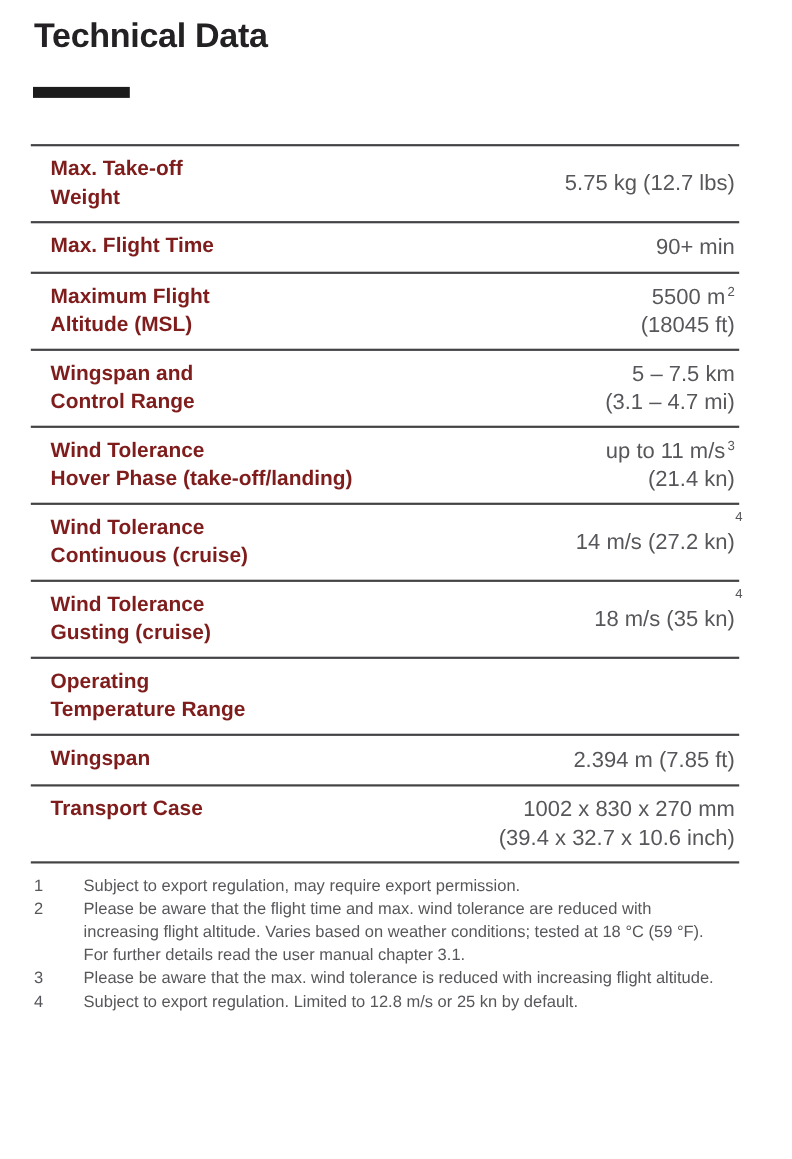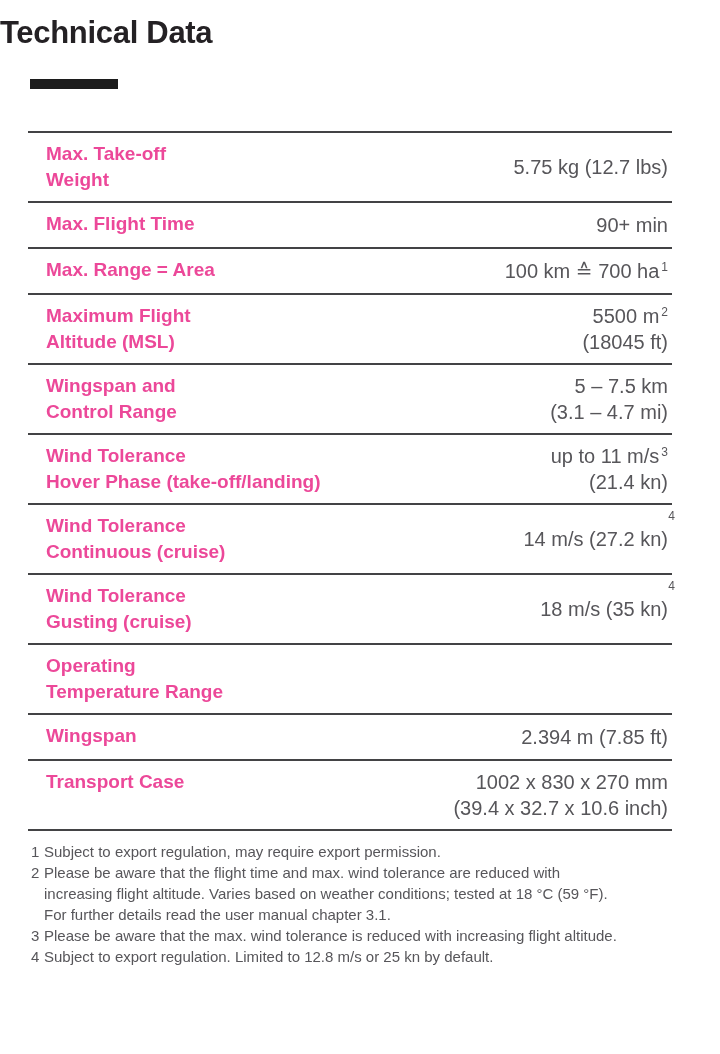--- a/index.html
+++ b/index.html
@@ -5,20 +5,21 @@
   * { margin:0; padding:0; box-sizing:border-box; }
   html,body { background:#ffffff; }
   body {
     width:720px; height:1054px; overflow:hidden;
     font-family:"Liberation Sans","DejaVu Sans",sans-serif;
     color:#2b2a2c;
   }
   .page { position:relative; width:720px; height:1054px; padding-top:14px; }
 
   .page-title {
+    margin-left:31px;
     font-size:31px; font-weight:bold; letter-spacing:-0.3px;
     color:#242124; line-height:38px;
   }
   .title-bar {
     margin:27px 0 0 30px;
     width:88px; height:10px; background:#1c1c1c;
   }
 
   .spec-table {
     margin:42px 48px 0 28px;
@@ -28,21 +29,21 @@
     display:flex;
     border-top:2px solid #434345;
     padding:8px 0;
     min-height:46px;
   }
   .label {
     flex:1 1 auto;
     display:flex; flex-direction:column; justify-content:space-between;
     padding-left:18px;
     font-weight:bold; font-size:19px; line-height:26px;
-    color:#ec4899;
+    color:#7f1d1d;
   }
   .value {
     flex:0 0 auto;
     position:relative;
     display:flex; flex-direction:column; justify-content:center; align-items:flex-end;
     text-align:right;
     font-size:20px; line-height:26px;
     color:#57565a;
     padding-right:4px;
   }
@@ -56,21 +57,21 @@
     position:absolute; top:-3px; right:-3px; margin:0;
   }
 
   .footnotes {
     margin:10px 24px 0 31px;
     font-size:15px; line-height:21px;
     color:#57565a;
   }
   .note { display:flex; }
   .note-num { flex:0 0 13px; }
-  .note-text { flex:1 1 auto; }
+  .note-text { flex:1 1 auto;margin-left:32px; }
 </style>
 </head>
 <body>
 
 <div class="page">
   <div class="page-title">Technical Data</div>
   <div class="title-bar"></div>
   <div class="spec-table" id="spec-table">
       <div class="row">
         <div class="label">
@@ -80,28 +81,20 @@
         <div class="value">
           <div class="vline"><span>5.75 kg (12.7 lbs)</span></div>
         </div>
       </div>
       <div class="row">
         <div class="label">
           <div>Max. Flight Time</div>
         </div>
         <div class="value">
           <div class="vline"><span>90+ min</span></div>
-        </div>
-      </div>
-      <div class="row">
-        <div class="label">
-          <div>Max. Range = Area</div>
-        </div>
-        <div class="value">
-          <div class="vline"><span>100 km ≙ 700 ha</span><span class="sup">1</span></div>
         </div>
       </div>
       <div class="row">
         <div class="label">
           <div>Maximum Flight</div>
           <div>Altitude (MSL)</div>
         </div>
         <div class="value">
           <div class="vline"><span>5500 m</span><span class="sup">2</span></div>
           <div class="vline"><span>(18045 ft)</span></div>

